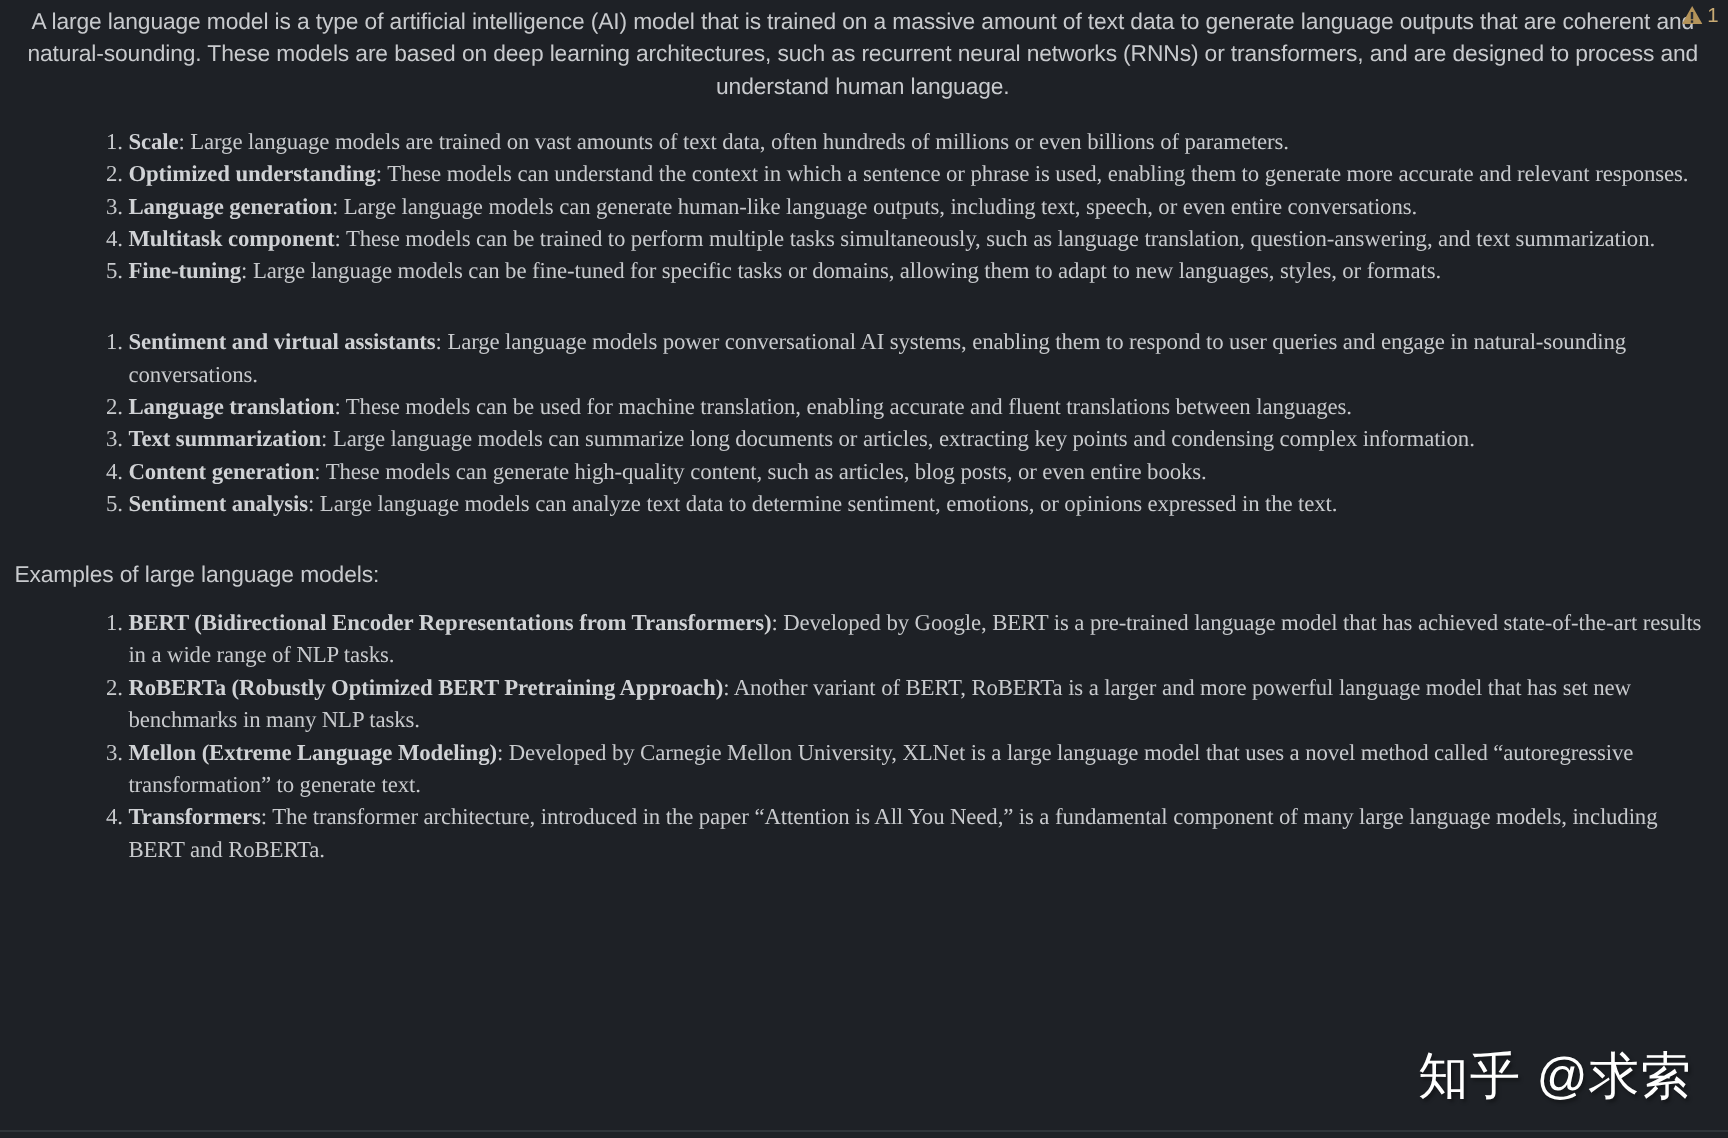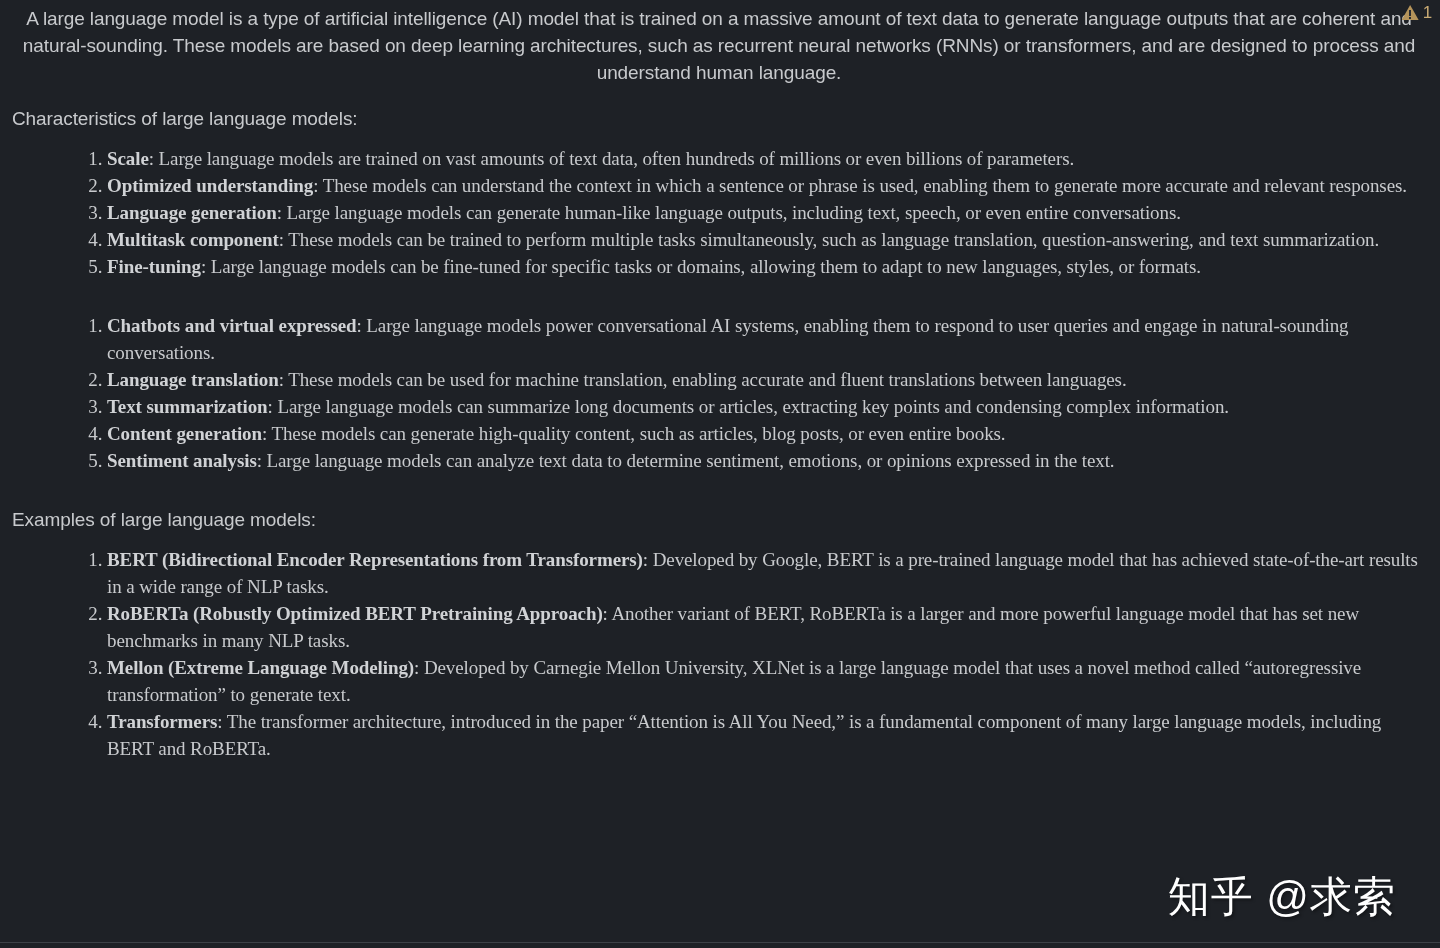--- a/index.html
+++ b/index.html
@@ -41,21 +41,21 @@
   }
   .tri::after {
     content: ""; position: absolute;
     left: 7.5px; top: 12px; width: 2px; height: 2px;
     background: #2a2d33;
   }
   .count { color: #c9ab74; font-size: 17px; line-height: 1; }
 
   
   .watermark {
-    position: absolute; right: 44px; bottom: 30px;
+    position: absolute; right: 30px; bottom: 30px;
     font-size: 42px; line-height: 1;
     color: #ffffff; font-weight: 500;
     letter-spacing: 1px;
     text-shadow: 2px 2px 3px rgba(0,0,0,0.35);
     pointer-events: none;
   }
 
   
   .bottom-divider {
     position: absolute; left: 0; right: 0; bottom: 5px;
@@ -67,37 +67,36 @@
 
 <div class="warn">
   <span class="tri"></span>
   <span class="count">1</span>
 </div>
 
 <div class="doc">
   <p class="intro">A large language model is a type of artificial intelligence (AI) model that is trained on a massive amount of text data to generate language outputs that are coherent and natural-sounding. These models are based on deep learning architectures, such as recurrent neural networks (RNNs) or transformers, and are designed to process and understand human language.</p>
   <div id="sections">
   <section>
-    <div class="heading">Characteristics of large language models:</div>
     <ol>
   <li><b class="term">Scale</b><span>: Large language models are trained on vast amounts of text data, often hundreds of millions or even billions of parameters.</span></li>
 
   <li><b class="term">Optimized understanding</b><span>: These models can understand the context in which a sentence or phrase is used, enabling them to generate more accurate and relevant responses.</span></li>
 
   <li><b class="term">Language generation</b><span>: Large language models can generate human-like language outputs, including text, speech, or even entire conversations.</span></li>
 
   <li><b class="term">Multitask component</b><span>: These models can be trained to perform multiple tasks simultaneously, such as language translation, question-answering, and text summarization.</span></li>
 
   <li><b class="term">Fine-tuning</b><span>: Large language models can be fine-tuned for specific tasks or domains, allowing them to adapt to new languages, styles, or formats.</span></li>
 </ol>
   </section>
 
   <section>
     <ol>
-  <li><b class="term">Chatbots and virtual expressed</b><span>: Large language models power conversational AI systems, enabling them to respond to user queries and engage in natural-sounding conversations.</span></li>
+  <li><b class="term">Sentiment and virtual assistants</b><span>: Large language models power conversational AI systems, enabling them to respond to user queries and engage in natural-sounding conversations.</span></li>
 
   <li><b class="term">Language translation</b><span>: These models can be used for machine translation, enabling accurate and fluent translations between languages.</span></li>
 
   <li><b class="term">Text summarization</b><span>: Large language models can summarize long documents or articles, extracting key points and condensing complex information.</span></li>
 
   <li><b class="term">Content generation</b><span>: These models can generate high-quality content, such as articles, blog posts, or even entire books.</span></li>
 
   <li><b class="term">Sentiment analysis</b><span>: Large language models can analyze text data to determine sentiment, emotions, or opinions expressed in the text.</span></li>
 </ol>
   </section>

